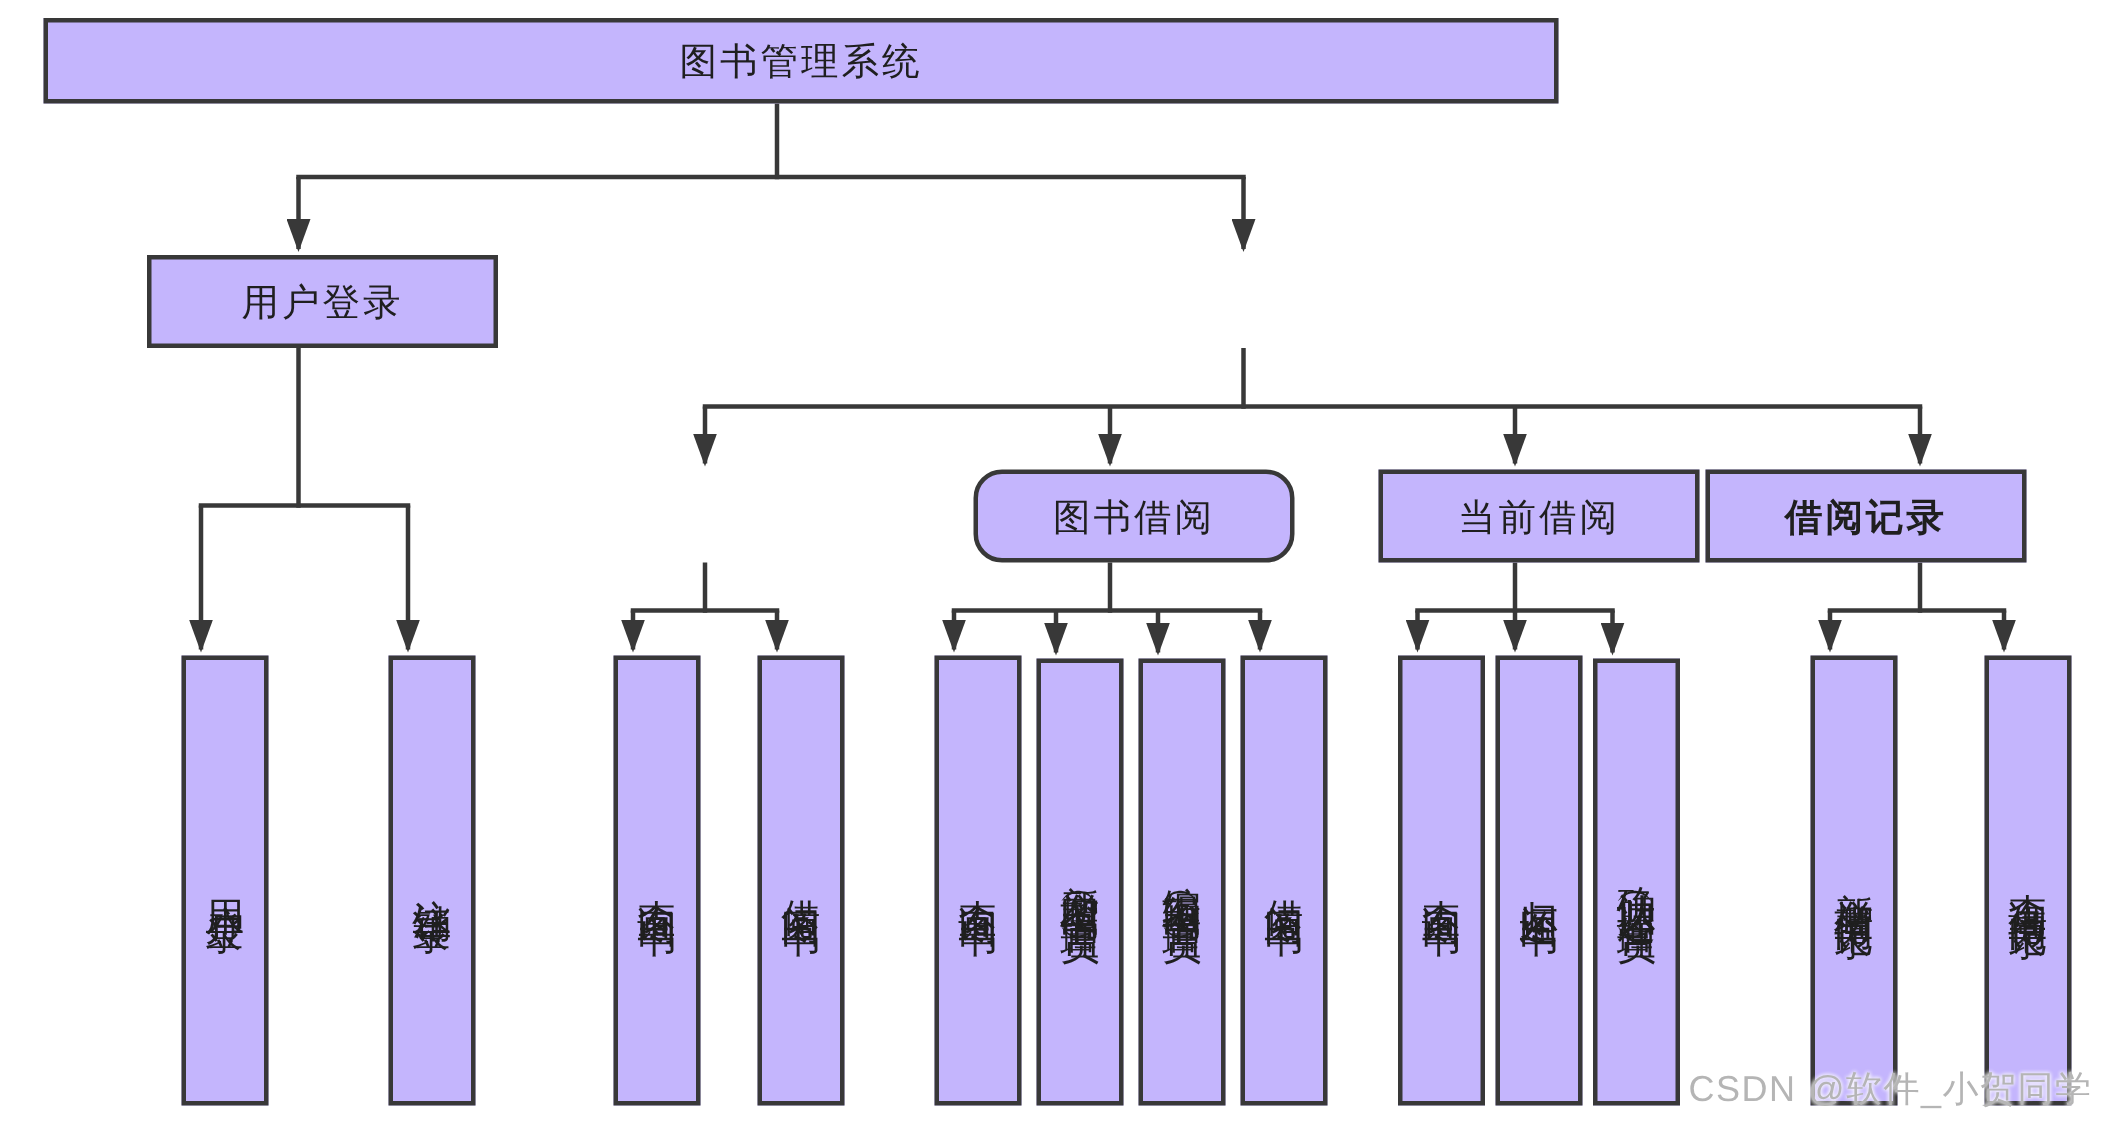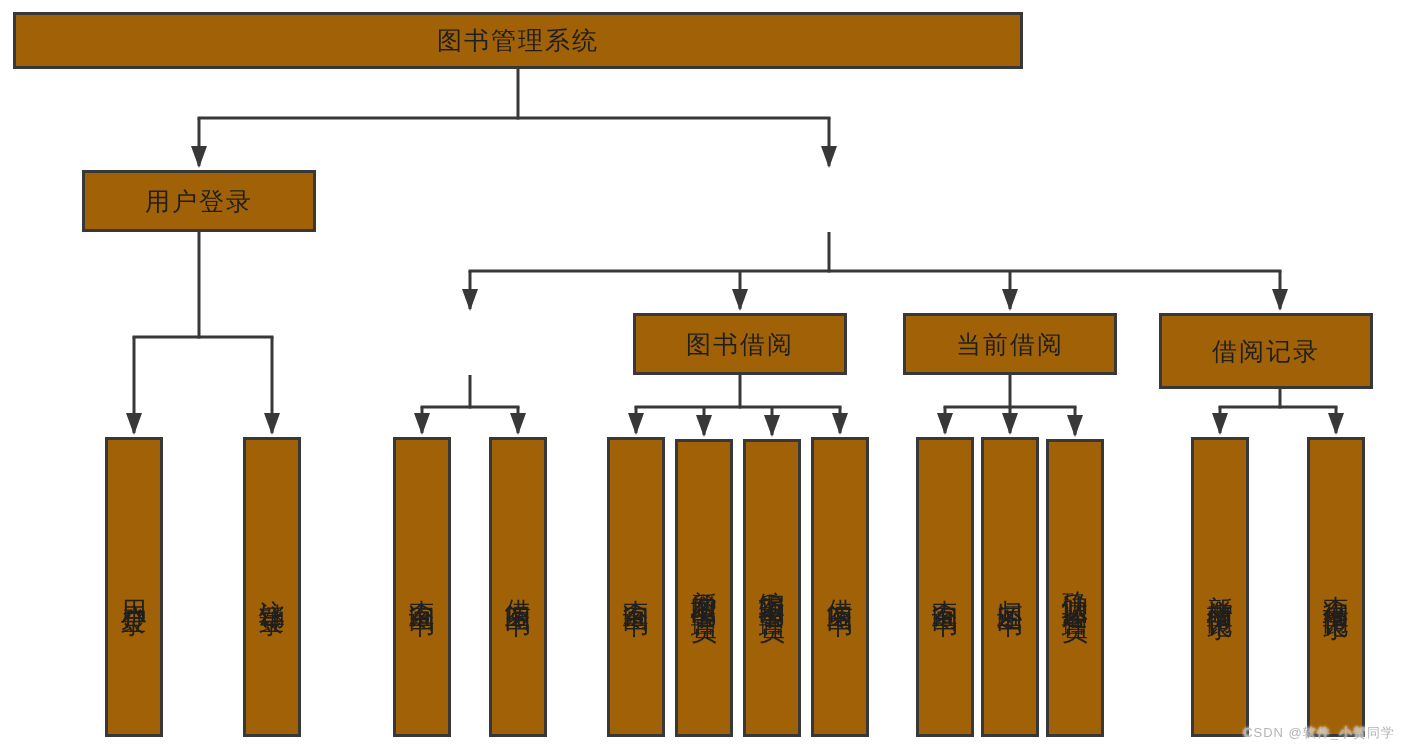--- a/index.html
+++ b/index.html
@@ -16,44 +16,45 @@
   }
   svg.edges {
     position: absolute;
     left: 0; top: 0;
     width: 1405px; height: 747px;
     pointer-events: none;
   }
   .edge { stroke: #383838; stroke-width: 3; fill: none; }
   .node {
     position: absolute;
-    background: #a16207;
+    background: #c4b5fd;
     border: 3px solid #383838;
     display: flex;
     align-items: center;
     justify-content: center;
     color: #1f1f1f;
     font-size: 25px;
     letter-spacing: 2px;
     text-align: center;
     white-space: nowrap;
     z-index: 2;
+    margin-left: 16px;
   }
   .node.vertical {
     writing-mode: vertical-rl;
     text-orientation: mixed;
     font-size: 26px;
     letter-spacing: 4px;
     line-height: 1.1;
     white-space: normal;
   }
   .watermark {
     position: absolute;
     right: 10px; bottom: 5px;
-    font-size: 13px;
+    font-size: 24px;
     color: #b5b5b5;
     letter-spacing: 1px;
     text-shadow: 0 0 3px #ffffff, 0 0 3px #ffffff;
     z-index: 5;
   }
 </style>
 </head>
 <body>
 
 <div id="canvas">
@@ -93,23 +94,23 @@
       <line x1="1010" y1="407" x2="1010" y2="433" class="edge" marker-end="url(#arrow)"></line>
       <line x1="1075" y1="407" x2="1075" y2="435" class="edge" marker-end="url(#arrow)"></line>
       <line x1="1280" y1="375" x2="1280" y2="408.5" class="edge"></line>
       <line x1="1218.5" y1="407" x2="1337.5" y2="407" class="edge"></line>
       <line x1="1220" y1="407" x2="1220" y2="433" class="edge" marker-end="url(#arrow)"></line>
       <line x1="1336" y1="407" x2="1336" y2="433" class="edge" marker-end="url(#arrow)"></line>
     </svg>
   <div class="watermark">CSDN @软件_小贺同学</div>
 <div class="node" style="left: 13px; top: 12px; width: 1010px; height: 57px;">图书管理系统</div>
     <div class="node" style="left: 82px; top: 170px; width: 234px; height: 62px;">用户登录</div>
-    <div class="node" style="left: 633px; top: 313px; width: 214px; height: 62px;">图书借阅</div>
+    <div class="node" style="left: 633px; top: 313px; width: 214px; height: 62px; border-radius: 19px;">图书借阅</div>
     <div class="node" style="left: 903px; top: 313px; width: 214px; height: 62px;">当前借阅</div>
-    <div class="node" style="left: 1159px; top: 313px; width: 214px; height: 76px;">借阅记录</div>
+    <div class="node" style="left: 1121px; top: 313px; width: 214px; height: 62px; font-weight: bold;">借阅记录</div>
     <div class="node vertical" style="left: 105px; top: 437px; width: 58px; height: 300px;">用户登录</div>
     <div class="node vertical" style="left: 243px; top: 437px; width: 58px; height: 300px;">注销登录</div>
     <div class="node vertical" style="left: 393px; top: 437px; width: 58px; height: 300px;">查询图书</div>
     <div class="node vertical" style="left: 489px; top: 437px; width: 58px; height: 300px;">借阅图书</div>
     <div class="node vertical" style="left: 607px; top: 437px; width: 58px; height: 300px;">查询图书</div>
     <div class="node vertical" style="left: 675px; top: 439px; width: 58px; height: 298px;">新增图书（管理员）</div>
     <div class="node vertical" style="left: 743px; top: 439px; width: 58px; height: 298px;">编辑图书（管理员）</div>
     <div class="node vertical" style="left: 811px; top: 437px; width: 58px; height: 300px;">借阅图书</div>
     <div class="node vertical" style="left: 916px; top: 437px; width: 58px; height: 300px;">查询图书</div>
     <div class="node vertical" style="left: 981px; top: 437px; width: 58px; height: 300px;">归还图书</div>

